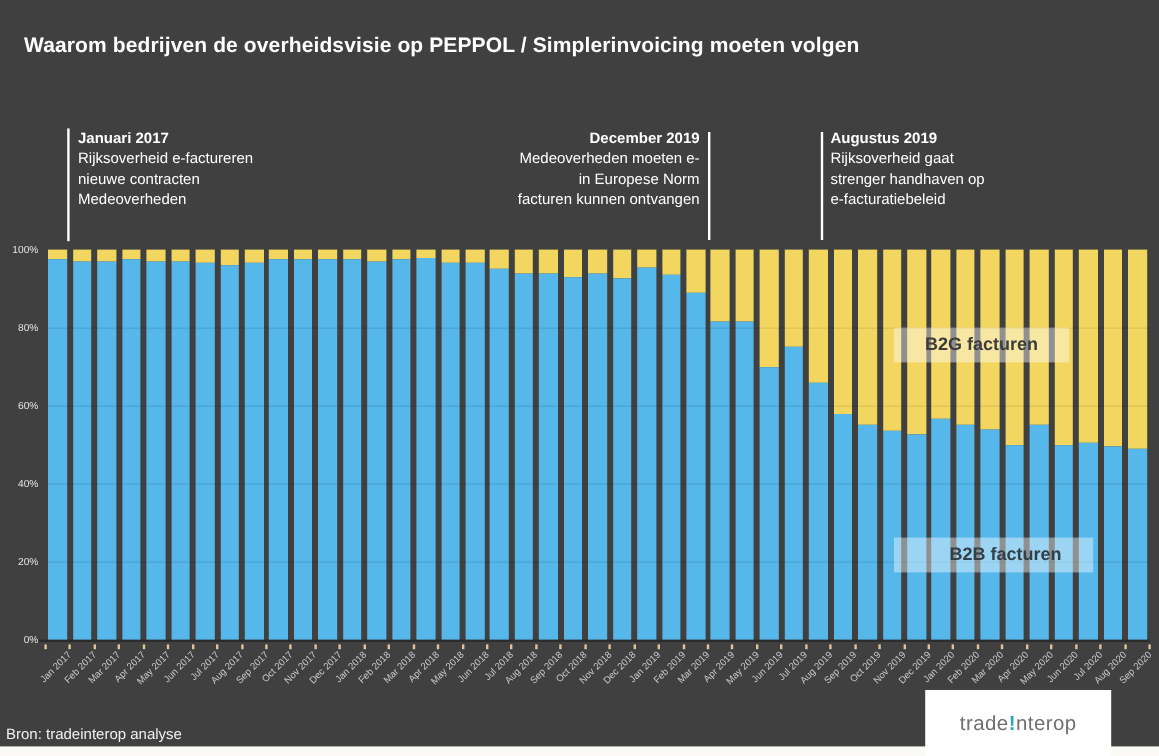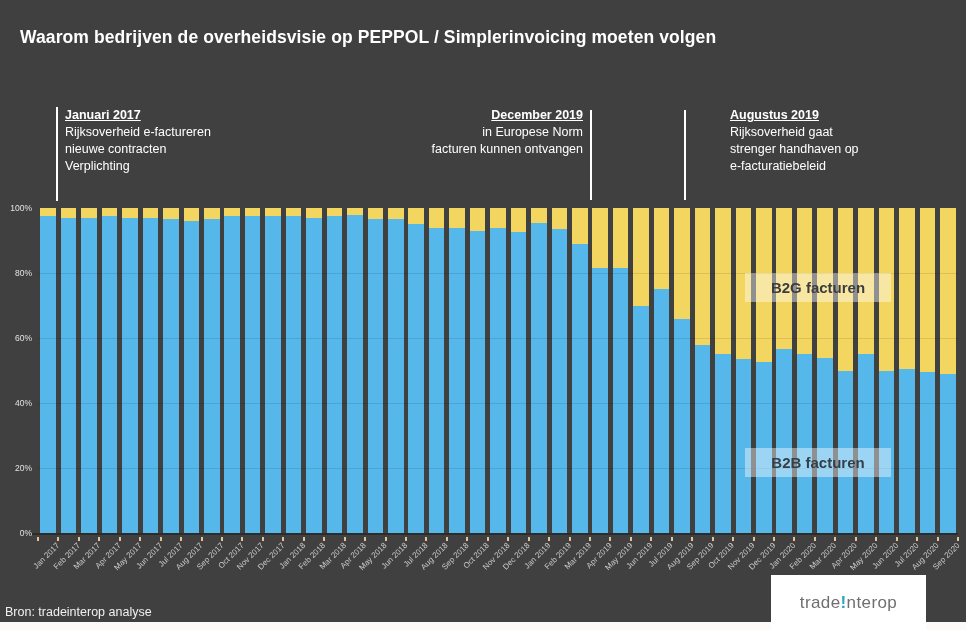--- a/index.html
+++ b/index.html
@@ -11,27 +11,27 @@
     overflow:hidden;
     margin:0 auto;
   }
   .title{
     position:absolute;left:20px;top:27px;
     color:#ffffff;font-size:17.5px;font-weight:bold;
     letter-spacing:0.1px;white-space:nowrap;
   }
   
   .ann{position:absolute;color:#ffffff;font-size:12.5px;line-height:17px;}
-  .ann .hd{font-weight:bold;text-decoration:underline;}
+  .ann .hd{font-weight:bold;}
   .vline{position:absolute;width:2px;background:#ffffff;}
   #ann1{left:65px;top:107px;text-align:left;}
   #line1{left:56px;top:107px;height:94px;}
   #ann2{left:368px;top:107px;width:215px;text-align:right;}
   #line2{left:590px;top:110px;height:90px;}
-  #ann3{left:692px;top:107px;text-align:left;margin-left:38px;}
+  #ann3{left:692px;top:107px;text-align:left;}
   #line3{left:684px;top:110px;height:90px;}
   
   .plot{position:absolute;left:38px;top:208px;width:920px;height:325px;}
   .bar-col{position:absolute;top:0;height:100%;display:flex;flex-direction:column;
            justify-content:flex-end;box-sizing:border-box;padding:0 2.4px;}
   .seg{width:100%;}
   .gridline{position:absolute;left:0;width:100%;height:1px;background:rgba(0,0,0,0.10);z-index:3;}
   .axisline{position:absolute;left:-6px;top:325px;width:926px;height:2px;background:#2c2c2c;}
   .ylabel{position:absolute;right:100%;margin-right:6px;transform:translateY(-50%);
           color:#e3e3e3;font-size:8.5px;white-space:nowrap;}
@@ -40,21 +40,21 @@
           color:#c9c9c9;font-size:8px;white-space:nowrap;z-index:2;}
   .tick{position:absolute;top:329px;width:2px;height:4px;background:#e2c498;z-index:2;}
   
   .series-label{
     position:absolute;left:745px;width:146px;height:29px;
     background:rgba(255,255,255,0.42);
     display:flex;align-items:center;justify-content:center;
     font-size:15px;font-weight:bold;z-index:4;
   }
   #legend-b2g{top:273px;color:#3d3d3d;}
-  #legend-b2b{top:448px;color:#333f49;}
+  #legend-b2b{top:448px;color:#333f49;padding-left:20px;}
   
   .source{position:absolute;left:5px;top:605px;color:#f0f0f0;font-size:12.5px;z-index:5;}
   .bottom-strip{position:absolute;left:0;bottom:0;width:100%;height:8px;background:#fbfaf6;z-index:4;}
   .logo-box{
     position:absolute;left:771px;top:575px;width:155px;height:55px;
     background:#ffffff;z-index:6;
     display:flex;align-items:center;justify-content:center;
     font-size:17px;color:#6f6f6f;letter-spacing:0.4px;
   }
   .logo-box .bang{color:#2ba6bf;font-weight:bold;}
@@ -64,26 +64,27 @@
 
 <div class="slide">
 
   <div class="title">Waarom bedrijven de overheidsvisie op PEPPOL / Simplerinvoicing moeten volgen</div>
 
   <div class="vline" id="line1"></div>
   <div class="ann" id="ann1">
     <div class="hd">Januari 2017</div>
     <div>Rijksoverheid e-factureren</div>
     <div>nieuwe contracten</div>
-    <div>Verplichting</div>
+    <div>Medeoverheden</div>
   </div>
 
   <div class="vline" id="line2"></div>
   <div class="ann" id="ann2">
     <div class="hd">December 2019</div>
+    <div>Medeoverheden moeten e-</div>
     <div>in Europese Norm</div>
     <div>facturen kunnen ontvangen</div>
   </div>
 
   <div class="vline" id="line3"></div>
   <div class="ann" id="ann3">
     <div class="hd">Augustus 2019</div>
     <div>Rijksoverheid gaat</div>
     <div>strenger handhaven op</div>
     <div>e-facturatiebeleid</div>

